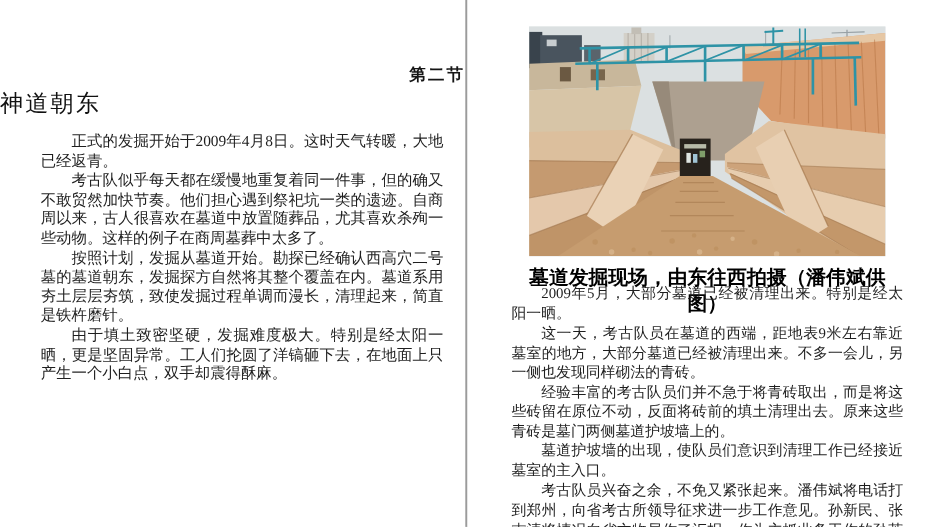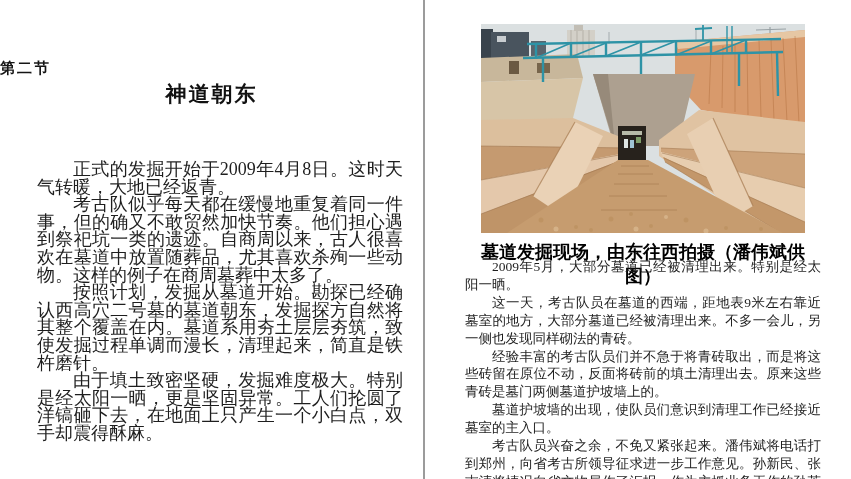--- a/index.html
+++ b/index.html
@@ -11,33 +11,33 @@
   .spread { position:relative; width:851px; height:479px; background:#fff; }
 
   .page { position:absolute; top:0; height:479px; background:#fff; }
   .page-left  { left:0; width:423px; }
   .page-right { left:425px; width:426px; }
 
   .divider { position:absolute; left:423px; top:0; width:2px; height:479px; background:#9b9b9b; }
 
   .section-label {
     position:absolute; top:59px; left:0; width:100%;
-    text-align:left; font-size:15px; font-weight:bold; color:#151515;
+    text-align:right; font-size:15px; font-weight:bold; color:#151515;
     letter-spacing:2px;
   }
   .chapter-title {
     position:absolute; top:80px; left:0; width:100%;
-    text-align:center; font-size:21px; font-weight:bold; color:#111;
+    text-align:left; font-size:21px; font-weight:normal; color:#111;
     letter-spacing:2px;
   }
 
   .body-text { position:absolute; color:#1e1e1e; text-align:justify; }
   .body-text p { margin:0; text-indent:2em; }
 
-  .left-body  { top:121px; left:37px;  width:366px; font-size:18px;   line-height:17.6px;margin-top:40px; }
+  .left-body  { top:121px; left:37px;  width:366px; font-size:14px;   line-height:17.6px; }
   .right-body { top:258px; left:40px;  width:356px; font-size:13.5px; line-height:17.9px; }
 
   figure { margin:0; }
   .photo-frame {
     position:absolute; left:56px; top:24px; width:324px; height:209px;
     overflow:hidden; background:#dbe0e1;
   }
   .photo-frame svg { display:block; width:100%; height:100%; }
 
   .photo-caption {

